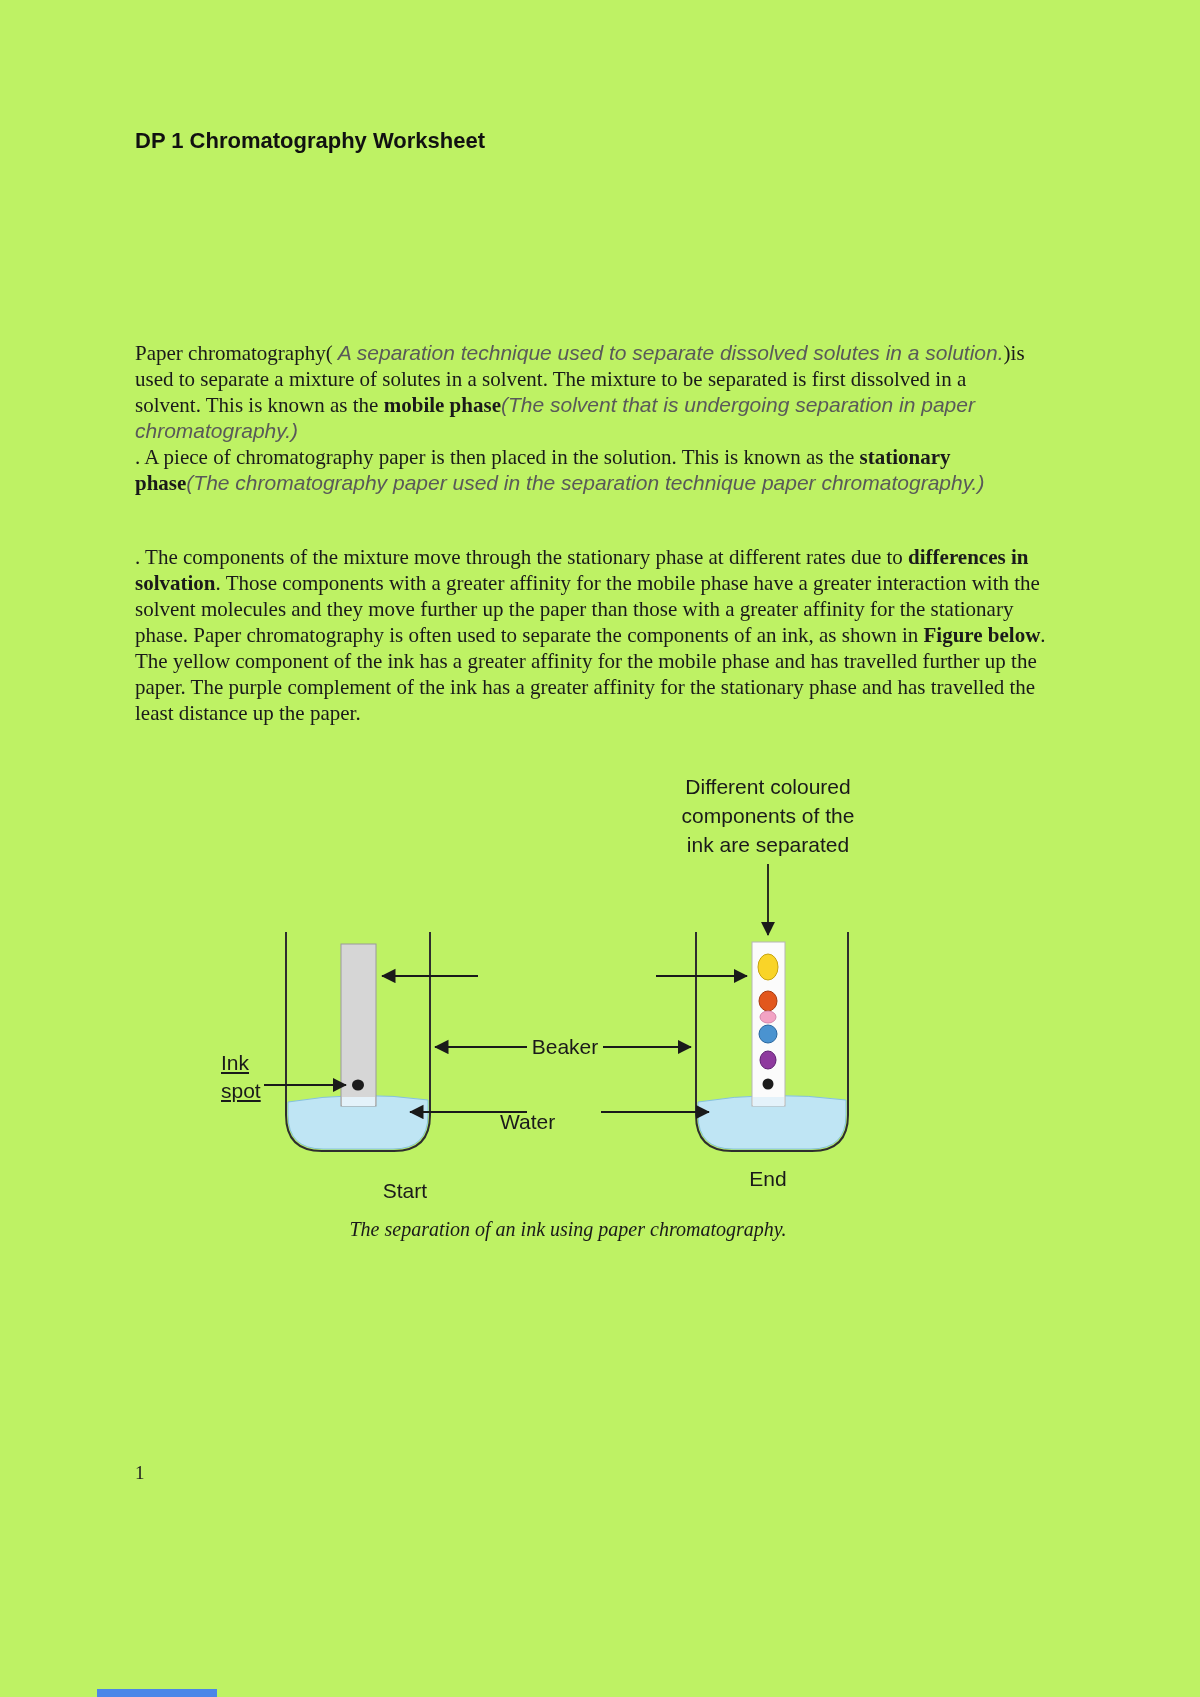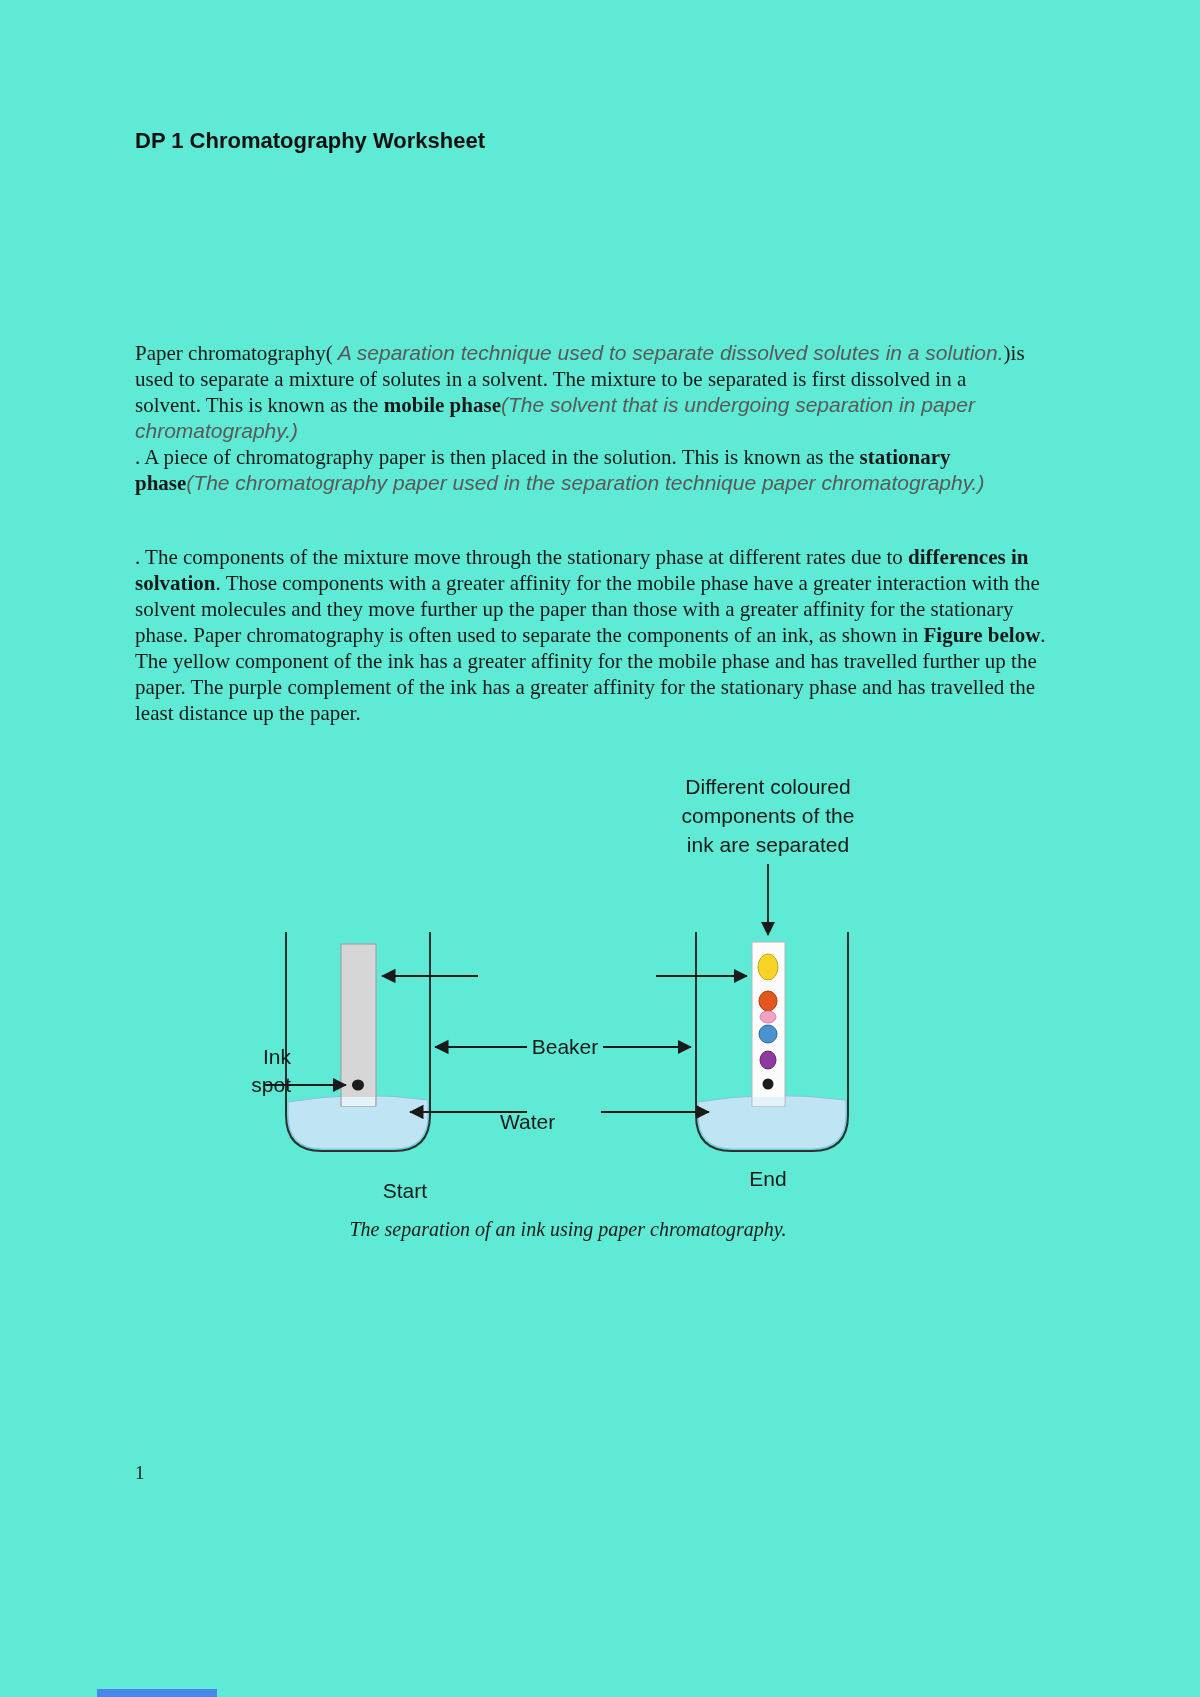--- a/index.html
+++ b/index.html
@@ -1,37 +1,37 @@
 <!DOCTYPE html>
 <html><head>
 <meta charset="utf-8">
 <style>
   * { margin:0; padding:0; box-sizing:border-box; }
   html,body { background:#ffffff; }
   body { width:1200px; height:1697px; font-family:"Liberation Sans",sans-serif; }
-  .page { position:relative; width:1200px; height:1697px; background:#5eead4; overflow:hidden; }
+  .page { position:relative; width:1200px; height:1697px; background:#bef264; overflow:hidden; }
 
   .title { position:absolute; left:135px; top:128px; font-size:22px; font-weight:bold; color:#111111; }
   .nameline { position:absolute; left:135px; top:182px; font-size:21px; font-weight:bold; color:#111111; white-space:nowrap; }
 
   .para { position:absolute; left:135px; color:#1a1a1a; }
   .p1 { top:236px; width:830px; font-size:21px; line-height:26px; color:#3e3e3e; font-family:"Liberation Sans",sans-serif; }
   .p2 { top:340px; width:900px; font-size:21px; line-height:26px; font-family:"Liberation Serif",serif; }
   .p3 { top:544px; width:935px; font-size:21px; line-height:26px; font-family:"Liberation Serif",serif; }
   .def { font-family:"Liberation Sans",sans-serif; font-style:italic; color:#595959; }
   .bold { font-weight:bold; }
 
   .figure { position:absolute; left:0; top:760px; width:1200px; height:455px; }
   .fig-svg { position:absolute; left:0; top:0; }
   .fl { position:absolute; font-size:21px; line-height:29px; color:#1a1a1a; }
   .fl-components { left:668px; top:12px; width:200px; text-align:center; }
   .fl-paper { left:480px; top:190px; width:172px; text-align:center; line-height:28px; }
   .fl-beaker { left:500px; top:272px; width:130px; text-align:center; }
   .fl-water { left:500px; top:347px; width:130px; text-align:left; }
-  .fl-inkspot { left:221px; top:283px; width:70px; text-align:right; line-height:28px; }
+  .fl-inkspot { left:221px; top:289px; width:70px; text-align:left; line-height:28px;text-decoration:underline; }
   .fl-start { left:307px; top:416px; width:120px; text-align:right; }
   .fl-end { left:708px; top:404px; width:120px; text-align:center; }
 
   .caption { position:absolute; left:0; top:1218px; width:1110px; text-align:center;
              font-family:"Liberation Serif",serif; font-style:italic; font-size:20px; color:#1a1a1a;margin-left:13px; }
 
   .h2 { position:absolute; left:135px; top:1332px; font-size:30px; font-weight:400; color:#1d5a78; }
 
   .pagenum { position:absolute; left:135px; top:1462px; font-size:19px; font-family:"Liberation Serif",serif; color:#222222; }
 

